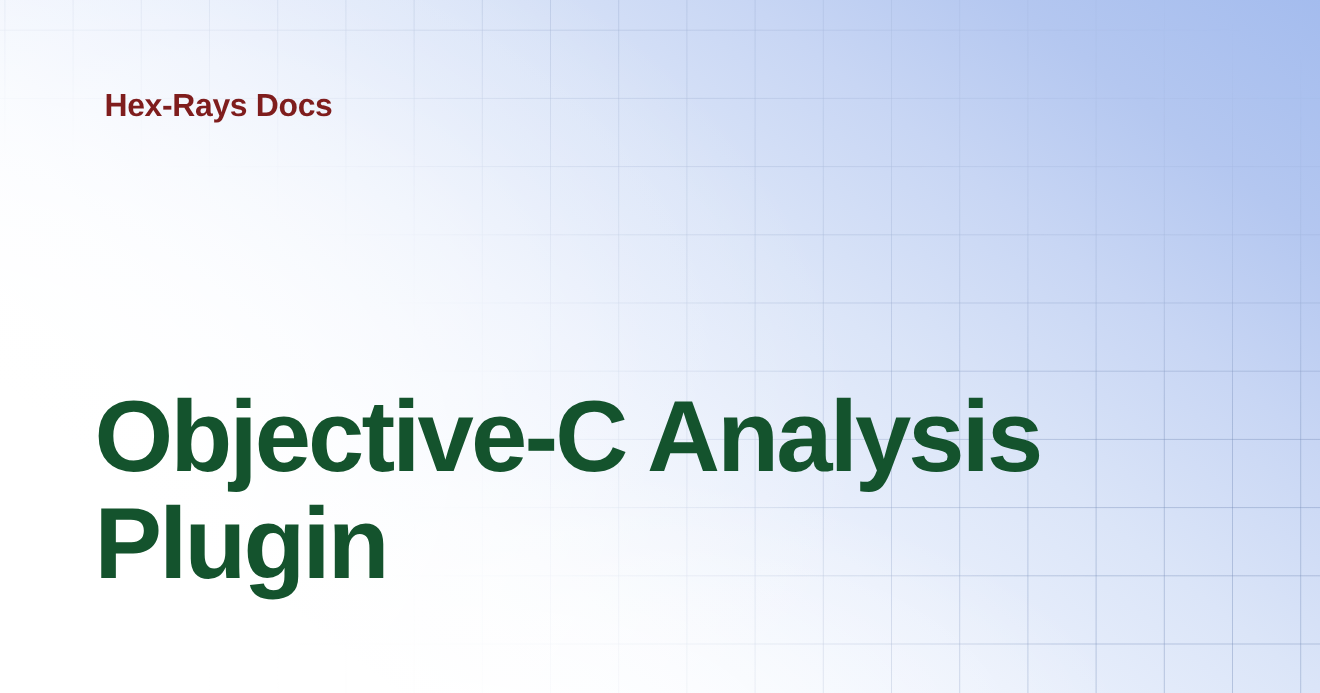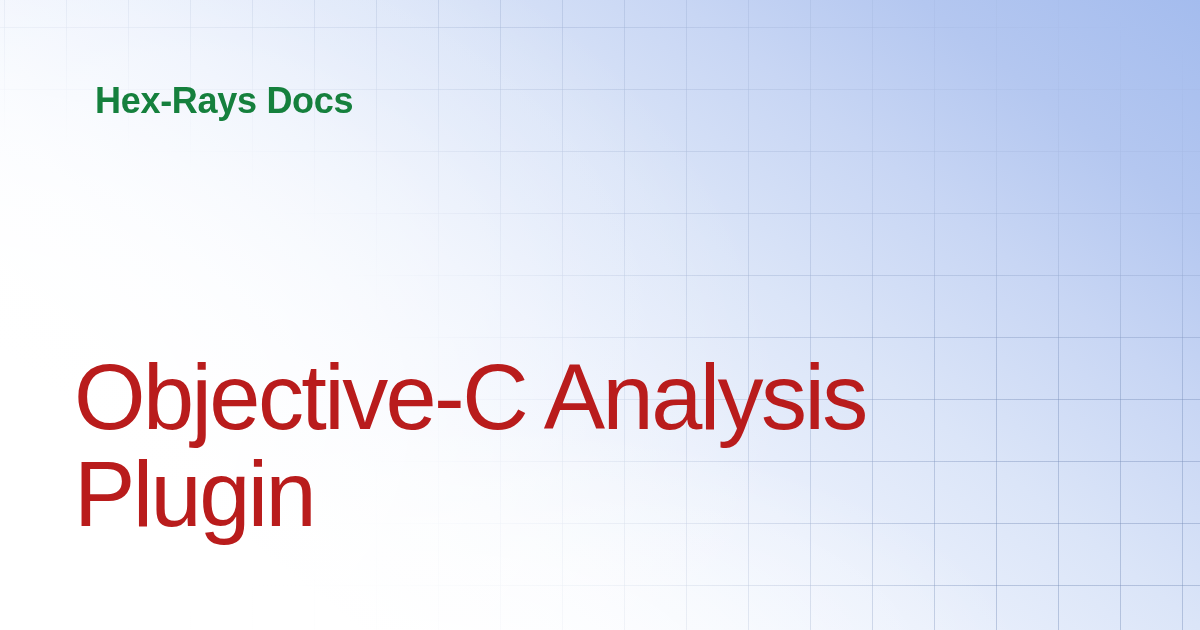--- a/index.html
+++ b/index.html
@@ -75,39 +75,39 @@
   
   .content {
     position: absolute;
     inset: 0;
   }
 
   .eyebrow {
     position: absolute;
     left: 95px;
     top: 79px;
-    font-size: 36px;
+    font-size: 29px;
     font-weight: 700;
     letter-spacing: -0.3px;
     line-height: 1.2;
-    color: #15803d;
+    color: #7f1d1d;
     white-space: nowrap;
   }
 
   .headline {
     position: absolute;
-    left: 74px;
+    left: 86px;
     top: 349px;
     width: 1010px;
     margin: 0;
     font-size: 92px;
-    font-weight: 400;
+    font-weight: 700;
     line-height: 97px;
     letter-spacing: -2.6px;
-    color: #b91c1c;
+    color: #14532d;
   }
 </style>
 </head>
 <body>
 
 <div id="og-card">
 
   <div class="bg-gradient"></div>
   <div class="bg-grid"></div>
   <div class="bg-glow"></div>

